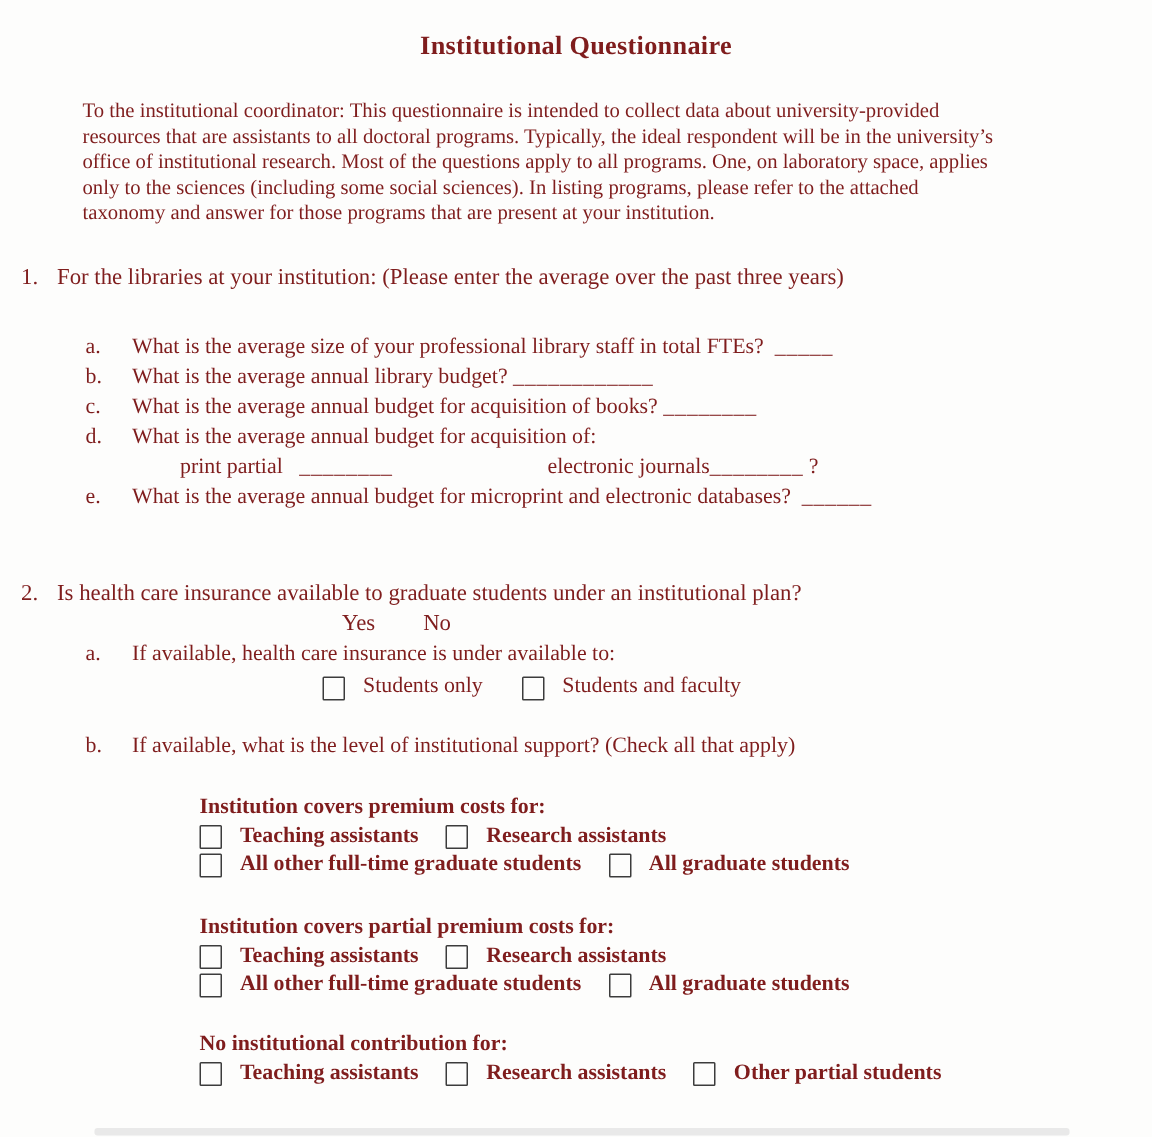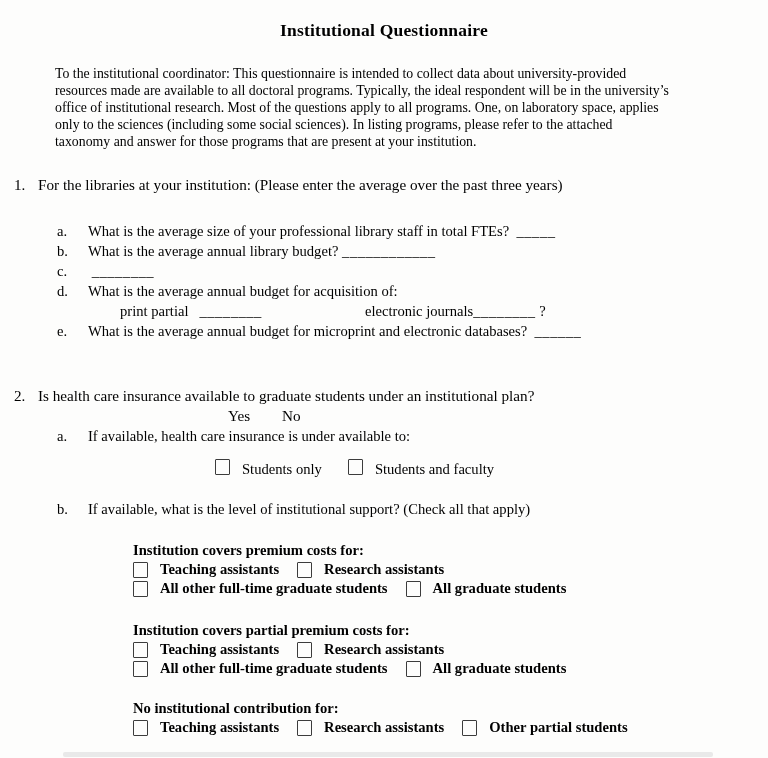--- a/index.html
+++ b/index.html
@@ -2,21 +2,21 @@
 <html><head>
 <meta charset="utf-8">
 <style>
   html,body { margin:0; padding:0; }
   body { background:#ffffff; }
   .page {
     position:relative;
     width:768px; height:758px;
     background:#fdfdfc;
     font-family:"Liberation Serif", serif;
-    color:#000000;
+    color:#7f1d1d;
     overflow:hidden;
     filter:blur(0.3px);
   }
   .doc-title {
     padding-top:20px;
     text-align:center;
     font-size:17.5px;
     font-weight:700;
     letter-spacing:0.2px;
   }
@@ -85,40 +85,40 @@
     display:inline-block;
     width:13px; height:14px;
     border:1.8px solid #3c3c3c;
     border-radius:1px;
     background:#fdfdfc;
     margin-right:12px;
     flex:none;
   }
   .cb-pair { display:flex; align-items:center; }
   .cb-pair + .cb-pair { margin-left:18px; }
-  .opt-pair { display:flex; align-items:flex-start;margin-top:12px; }
+  .opt-pair { display:flex; align-items:flex-end; }
   .scan-artifact {
     position:absolute;
     left:63px; bottom:1px;
     width:650px; height:5px;
     background:#d9d9d9;
     opacity:0.55;
     border-radius:2px;
   }
 </style>
 </head>
 <body>
 
 <div class="page">
 
   <div class="doc-title">Institutional Questionnaire</div>
 
   <div class="intro">
     <div><span class="lead">To the institutional coordinator:</span><span>  This questionnaire is intended to collect data about university-provided</span></div>
-    <div>resources made are available to all doctoral programs.  Typically, the ideal respondent will be in the university’s</div>
+    <div>resources that are assistants to all doctoral programs.  Typically, the ideal respondent will be in the university’s</div>
     <div>office of institutional research.  Most of the questions apply to all programs.  One, on laboratory space, applies</div>
     <div>only to the sciences (including some social sciences).  In listing programs, please refer to the attached</div>
     <div>taxonomy and answer for those programs that are present at your institution.</div>
   </div>
 
   <div class="q-row q1">
     <span class="q-num">1.</span>
     <span>For the libraries at your institution: (Please enter the average over the past three years)</span>
   </div>
 
@@ -130,20 +130,21 @@
       <span class="blank">_____</span>
     </div>
     <div class="sub-row">
       <span class="letter">b.</span>
       <span>What is the average annual library budget?</span>
       <span>&nbsp;</span>
       <span class="blank">____________</span>
     </div>
     <div class="sub-row">
       <span class="letter">c.</span>
+      <span>What is the average annual budget for acquisition of books?</span>
       <span>&nbsp;</span>
       <span class="blank">________</span>
     </div>
     <div class="sub-row">
       <span class="letter">d.</span>
       <span>What is the average annual budget for acquisition of:</span>
     </div>
     <div class="d-sub">
       <span class="print-part">
         <span>print partial</span>

